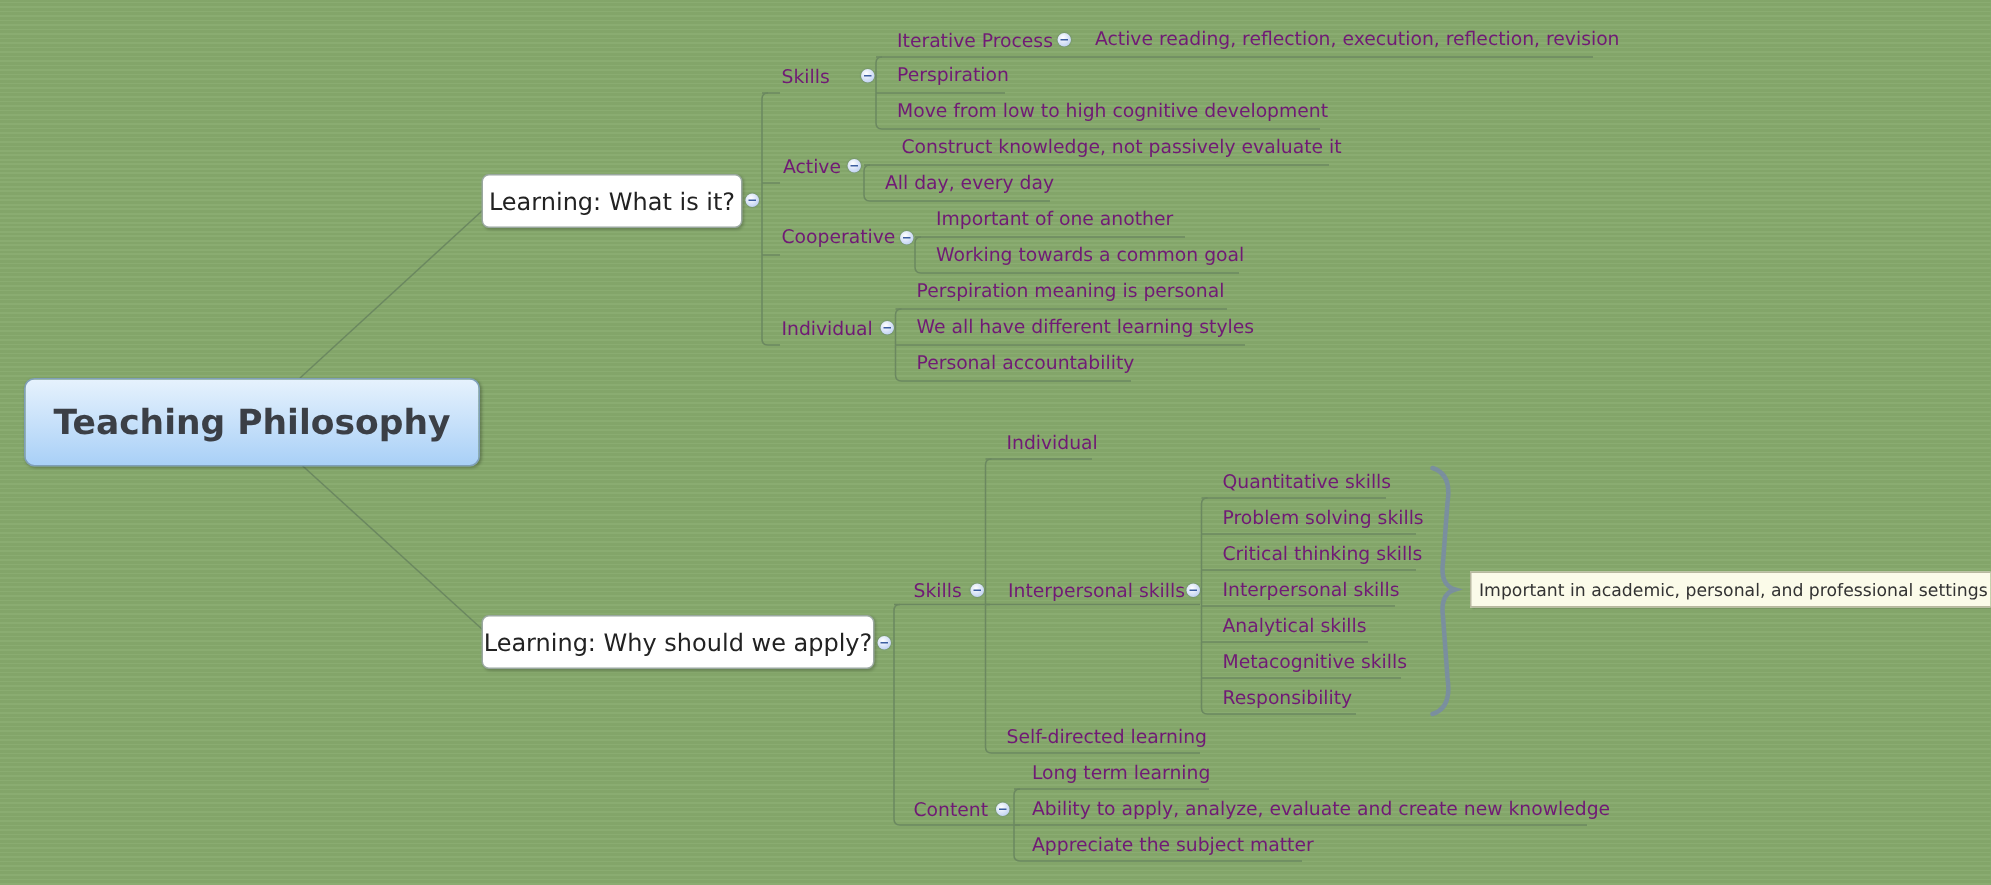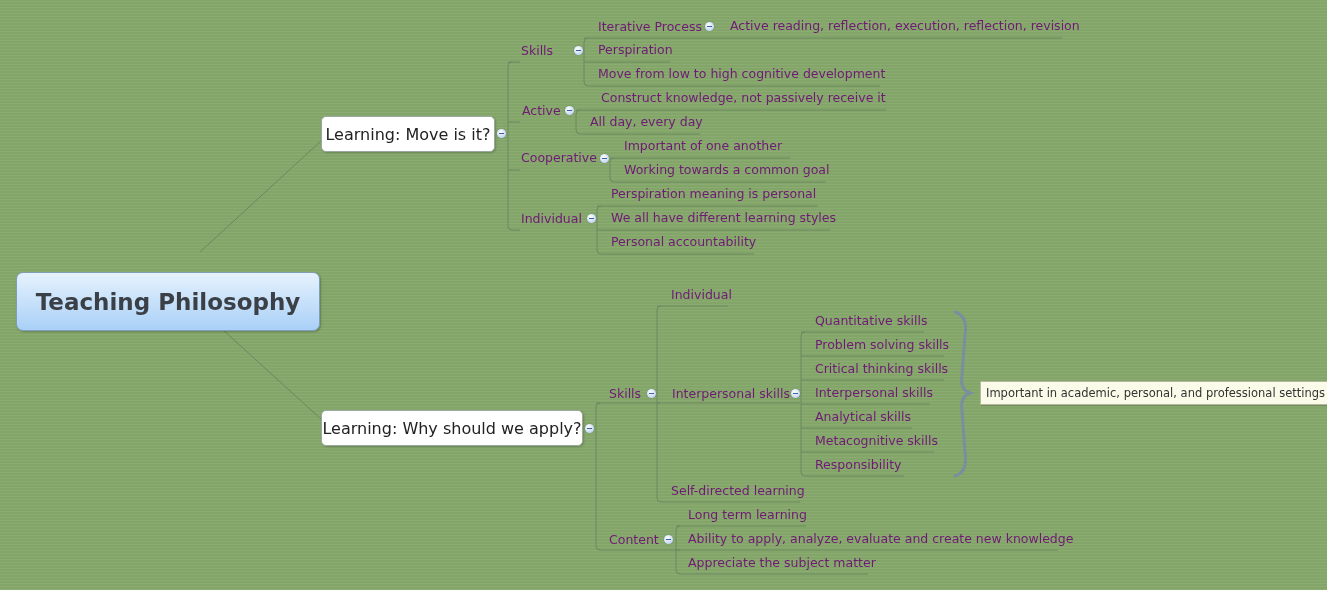--- a/index.html
+++ b/index.html
@@ -9,21 +9,21 @@
     background-image: repeating-linear-gradient(0deg, rgba(255,255,255,0.035) 0px, rgba(255,255,255,0.035) 1px, rgba(0,0,0,0.025) 1px, rgba(0,0,0,0.025) 3px);
     font-family: "DejaVu Sans", sans-serif;
   }
   #lines { position: absolute; left: 0; top: 0; width: 1327px; height: 590px; }
   .central {
     position: absolute; left: 16px; top: 252px; width: 302px; height: 57px;
     border-radius: 7px; border: 1px solid #7f9fb8;
     background: linear-gradient(#e6f2fd, #a9d0f7);
     box-shadow: 1px 1px 2px rgba(0,0,0,0.25);
     display: flex; align-items: center; justify-content: center;
-    font-weight: bold; font-size: 23px; color: #3b3f46; margin-top: 20px;
+    font-weight: bold; font-size: 23px; color: #3b3f46;
   }
   .main-topic {
     position: absolute; height: 34px; background: #ffffff;
     border-radius: 5px; border: 1px solid #9aa8a0;
     box-shadow: 1px 1px 2px rgba(0,0,0,0.2);
     display: flex; align-items: center; justify-content: center;
     font-size: 16px; color: #222;
   }
   .node {
     position: absolute; font-size: 12.5px; color: #701a75; white-space: nowrap; line-height: 16px;
@@ -94,35 +94,35 @@
   </g>
 
   <path d="M955 312 Q968 316 965 335 L962 375 Q960 390 970 393 Q960 396 962 411 L965 452 Q968 472 955 476" fill="none" stroke="#7a8f9e" stroke-width="3" stroke-linecap="round"></path>
 </svg>
 
 <div class="central">
   <span>Teaching Philosophy</span>
 </div>
 
 <div class="main-topic" style="left:321px; top:116px; width:172px;">
-  <span>Learning: Move is it?</span>
+  <span>Learning: What is it?</span>
 </div>
 <div class="toggle" style="left:497px; top:129px;"></div>
 
 <div class="node" style="left:521px; top:43px;">Skills</div>
 <div class="toggle" style="left:574px; top:46px;"></div>
 <div class="node" style="left:598px; top:19px;">Iterative Process</div>
 <div class="toggle" style="left:705px; top:22px;"></div>
 <div class="node" style="left:730px; top:18px;">Active reading, reflection, execution, reflection, revision</div>
 <div class="node" style="left:598px; top:42px;">Perspiration</div>
 <div class="node" style="left:598px; top:66px;">Move from low to high cognitive development</div>
 
 <div class="node" style="left:522px; top:103px;">Active</div>
 <div class="toggle" style="left:565px; top:106px;"></div>
-<div class="node" style="left:601px; top:90px;">Construct knowledge, not passively receive it</div>
+<div class="node" style="left:601px; top:90px;">Construct knowledge, not passively evaluate it</div>
 <div class="node" style="left:590px; top:114px;">All day, every day</div>
 
 <div class="node" style="left:521px; top:150px;">Cooperative</div>
 <div class="toggle" style="left:600px; top:154px;"></div>
 <div class="node" style="left:624px; top:138px;">Important of one another</div>
 <div class="node" style="left:624px; top:162px;">Working towards a common goal</div>
 
 <div class="node" style="left:521px; top:211px;">Individual</div>
 <div class="toggle" style="left:587px; top:214px;"></div>
 <div class="node" style="left:611px; top:186px;">Perspiration meaning is personal</div>

